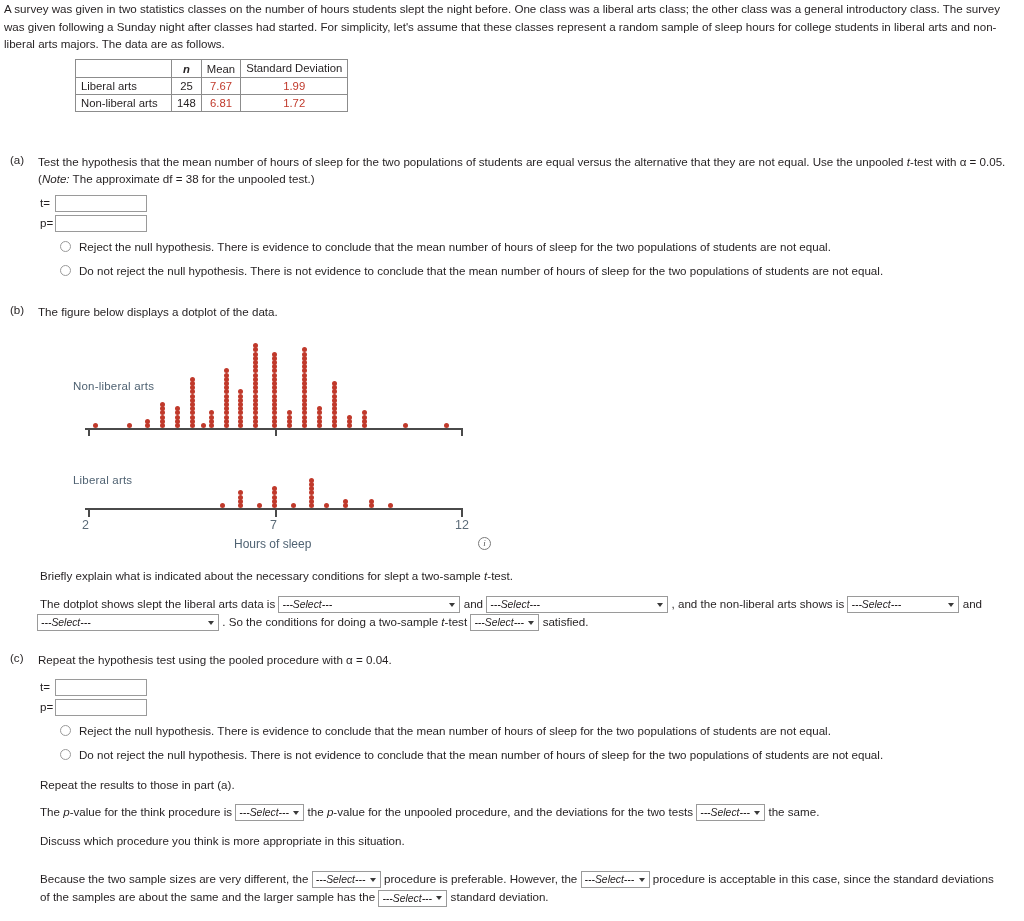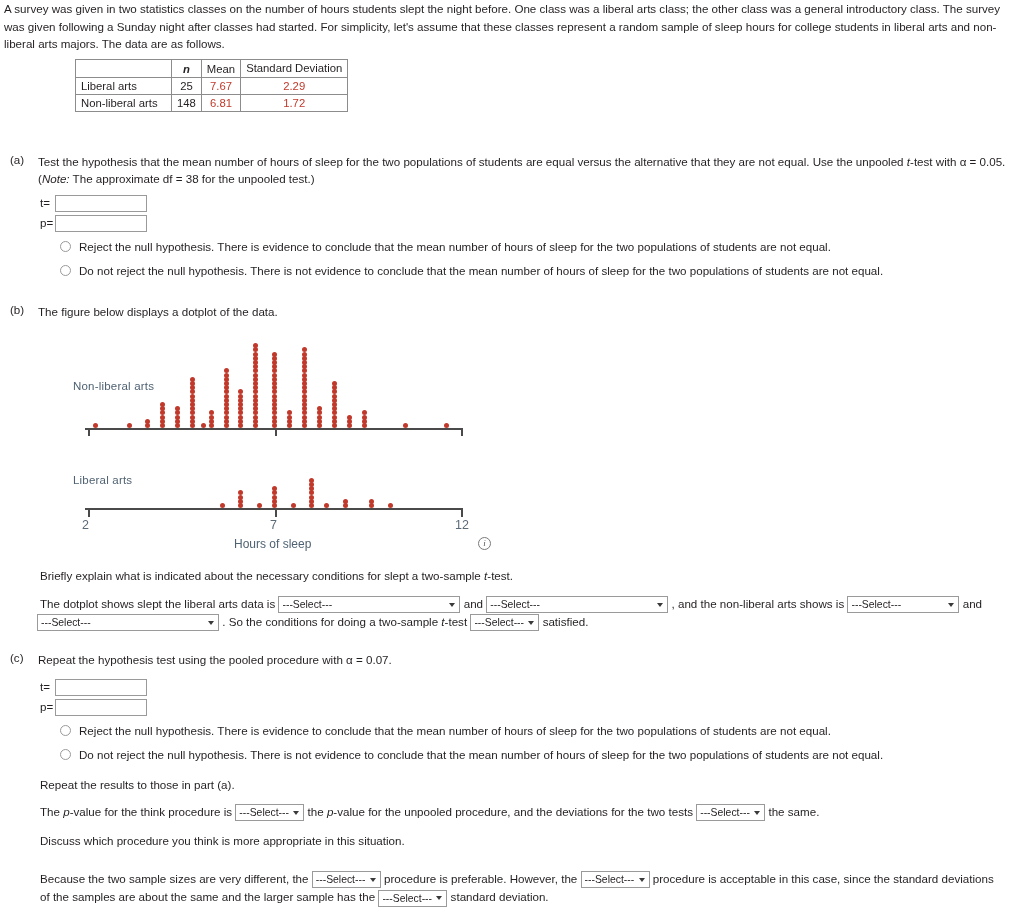--- a/index.html
+++ b/index.html
@@ -102,21 +102,21 @@
   .sel .caret {
     display: inline-block;
     position: absolute;
     right: 4px; top: 50%;
     margin-top: -2px;
     width: 0; height: 0;
     border-left: 3.5px solid transparent;
     border-right: 3.5px solid transparent;
     border-top: 4px solid #3a3a3a;
   }
-  .sel .txt { display: inline-block; }
+  .sel .txt { display: inline-block; font-style: italic; }
   .w-sm { width: 69px; }
   .w-md { width: 112px; }
   .w-lg { width: 182px; }
 
   .inline-line {
     position: absolute;
     font-size: 11.6px;
     line-height: 22px;
     color: #231f20;
     white-space: nowrap;
@@ -181,21 +181,21 @@
         <tr>
       <th class="th-cell hdr-blank"></th>
       <th class="th-cell italic">n</th>
       <th class="th-cell">Mean</th>
       <th class="th-cell two-line">Standard Deviation</th>
     </tr>
     <tr>
       <td class="rowlabel">Liberal arts</td>
       <td class="num">25</td>
       <td class="num red">7.67</td>
-      <td class="num red">2.29</td>
+      <td class="num red">1.99</td>
     </tr>
     <tr>
       <td class="rowlabel">Non-liberal arts</td>
       <td class="num">148</td>
       <td class="num red">6.81</td>
       <td class="num red">1.72</td>
     </tr>
   </tbody>
     </table>
 </div>
@@ -429,21 +429,21 @@
 </div>
 
 <div class="inline-line" style="left:37px; top:611px;">
   <span class="sel w-lg"><span class="txt">---Select---</span><span class="caret"></span></span>
   <span><span>. So the conditions for doing a two-sample </span><i>t</i><span>-test</span></span>
   <span class="sel w-sm"><span class="txt">---Select---</span><span class="caret"></span></span>
   <span>satisfied.</span>
 </div>
 
 <div class="qlabel" style="left:10px; top:651px;">(c)</div>
-<div class="qtext" style="left:38px; top:651px;">Repeat the hypothesis test using the pooled procedure with α = 0.07.</div>
+<div class="qtext" style="left:38px; top:651px;">Repeat the hypothesis test using the pooled procedure with α = 0.04.</div>
 
 <div class="ansrow" style="left:40px; top:679px;">
   <span class="lbl">t=</span><span class="ansbox"></span>
 </div>
 <div class="ansrow" style="left:40px; top:699px;">
   <span class="lbl">p=</span><span class="ansbox"></span>
 </div>
 
 <div class="radiorow" style="left:60px; top:724px;">
   <span class="radio"></span><span>Reject the null hypothesis. There is evidence to conclude that the mean number of hours of sleep for the two populations of students are not equal.</span>

